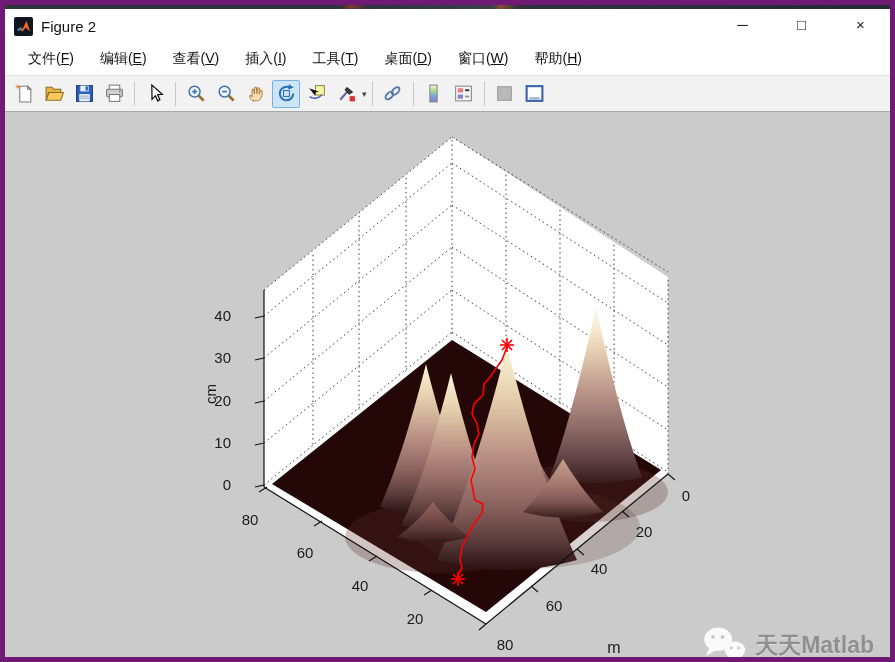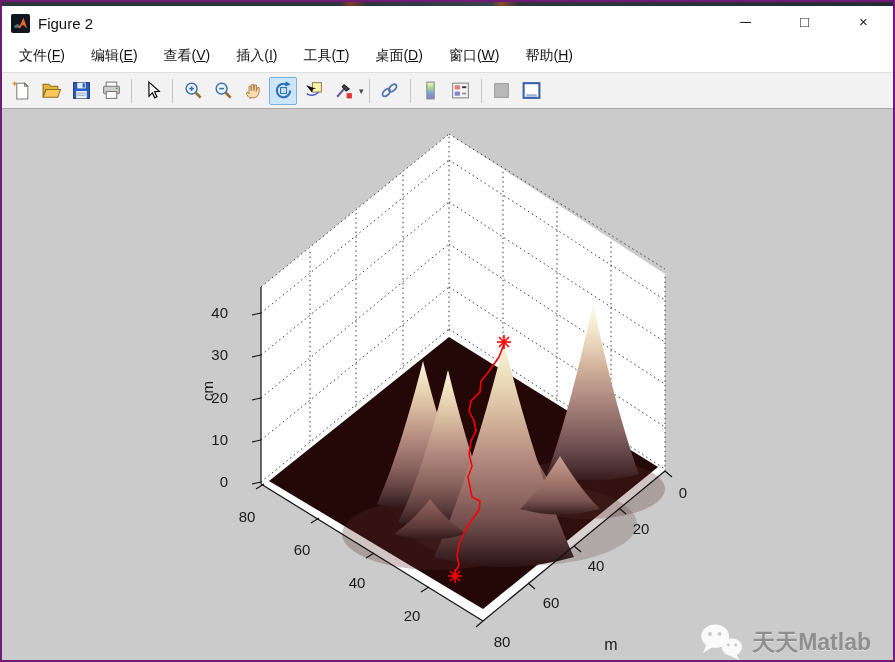--- a/index.html
+++ b/index.html
@@ -1,24 +1,24 @@
 <!DOCTYPE html>
 <html><head>
 <meta charset="utf-8">
 <style>
   html,body{margin:0;padding:0;background:#888;}
   .window{position:relative;width:895px;height:662px;background:#fff;
-    font-family:"Liberation Sans",sans-serif;overflow:hidden;border:2px solid #701a75;box-sizing:border-box;}
+    font-family:"Liberation Sans",sans-serif;overflow:hidden;border:5px solid #701a75;box-sizing:border-box;}
   .top-strip{height:4px;background:linear-gradient(90deg,#2e333c 0%,#2e333c 38%,#7e3a2c 39%,#2e333c 41%,#3a404a 55%,#8a4a30 56%,#2e333c 58%,#262b33 100%);}
   .titlebar{height:34px;display:flex;align-items:center;padding-left:9px;background:#fff;position:relative;}
   .titlebar .logo{width:19px;height:19px;margin-right:8px;}
   .title-text{font-size:15px;color:#111;}
   .win-controls{position:absolute;right:0;top:0;height:100%;display:flex;}
   .win-btn{width:59px;text-align:center;line-height:32px;font-size:15px;color:#222;cursor:default;}
-  .menubar{height:32px;display:flex;align-items:center;background:#fff;border-bottom:1px solid #dedede;font-size:14px;color:#111;padding-left:4px;}
+  .menubar{height:32px;display:flex;align-items:center;background:#fff;border-bottom:1px solid #dedede;font-size:14px;color:#111;padding-left:10px;}
   .menu-item{padding:0 13px;white-space:nowrap;}
   .toolbar{height:35px;background:#f2f2f2;border-bottom:1px solid #a9a9a9;display:flex;align-items:center;padding-left:4px;}
   .tool{width:28px;height:28px;display:flex;align-items:center;justify-content:center;background:transparent;border:1px solid transparent;padding:0;margin:0 1px;}
   .tool.active{background:#cde6f7;border:1px solid #7ab0dd;border-radius:2px;}
   .tb-sep{width:1px;height:24px;background:#c6c6c6;margin:0 5px;}
   .caret{font-size:9px;color:#444;margin-left:1px;}
   .canvas{position:relative;width:895px;height:556px;background:#cbcbcb;}
   .plot-svg{position:absolute;left:0;top:0;}
   .watermark{position:absolute;right:12px;bottom:4px;text-align:right;line-height:1.05;}
   .wm-row{display:flex;align-items:center;justify-content:flex-end;gap:9px;margin-right:14px;}

